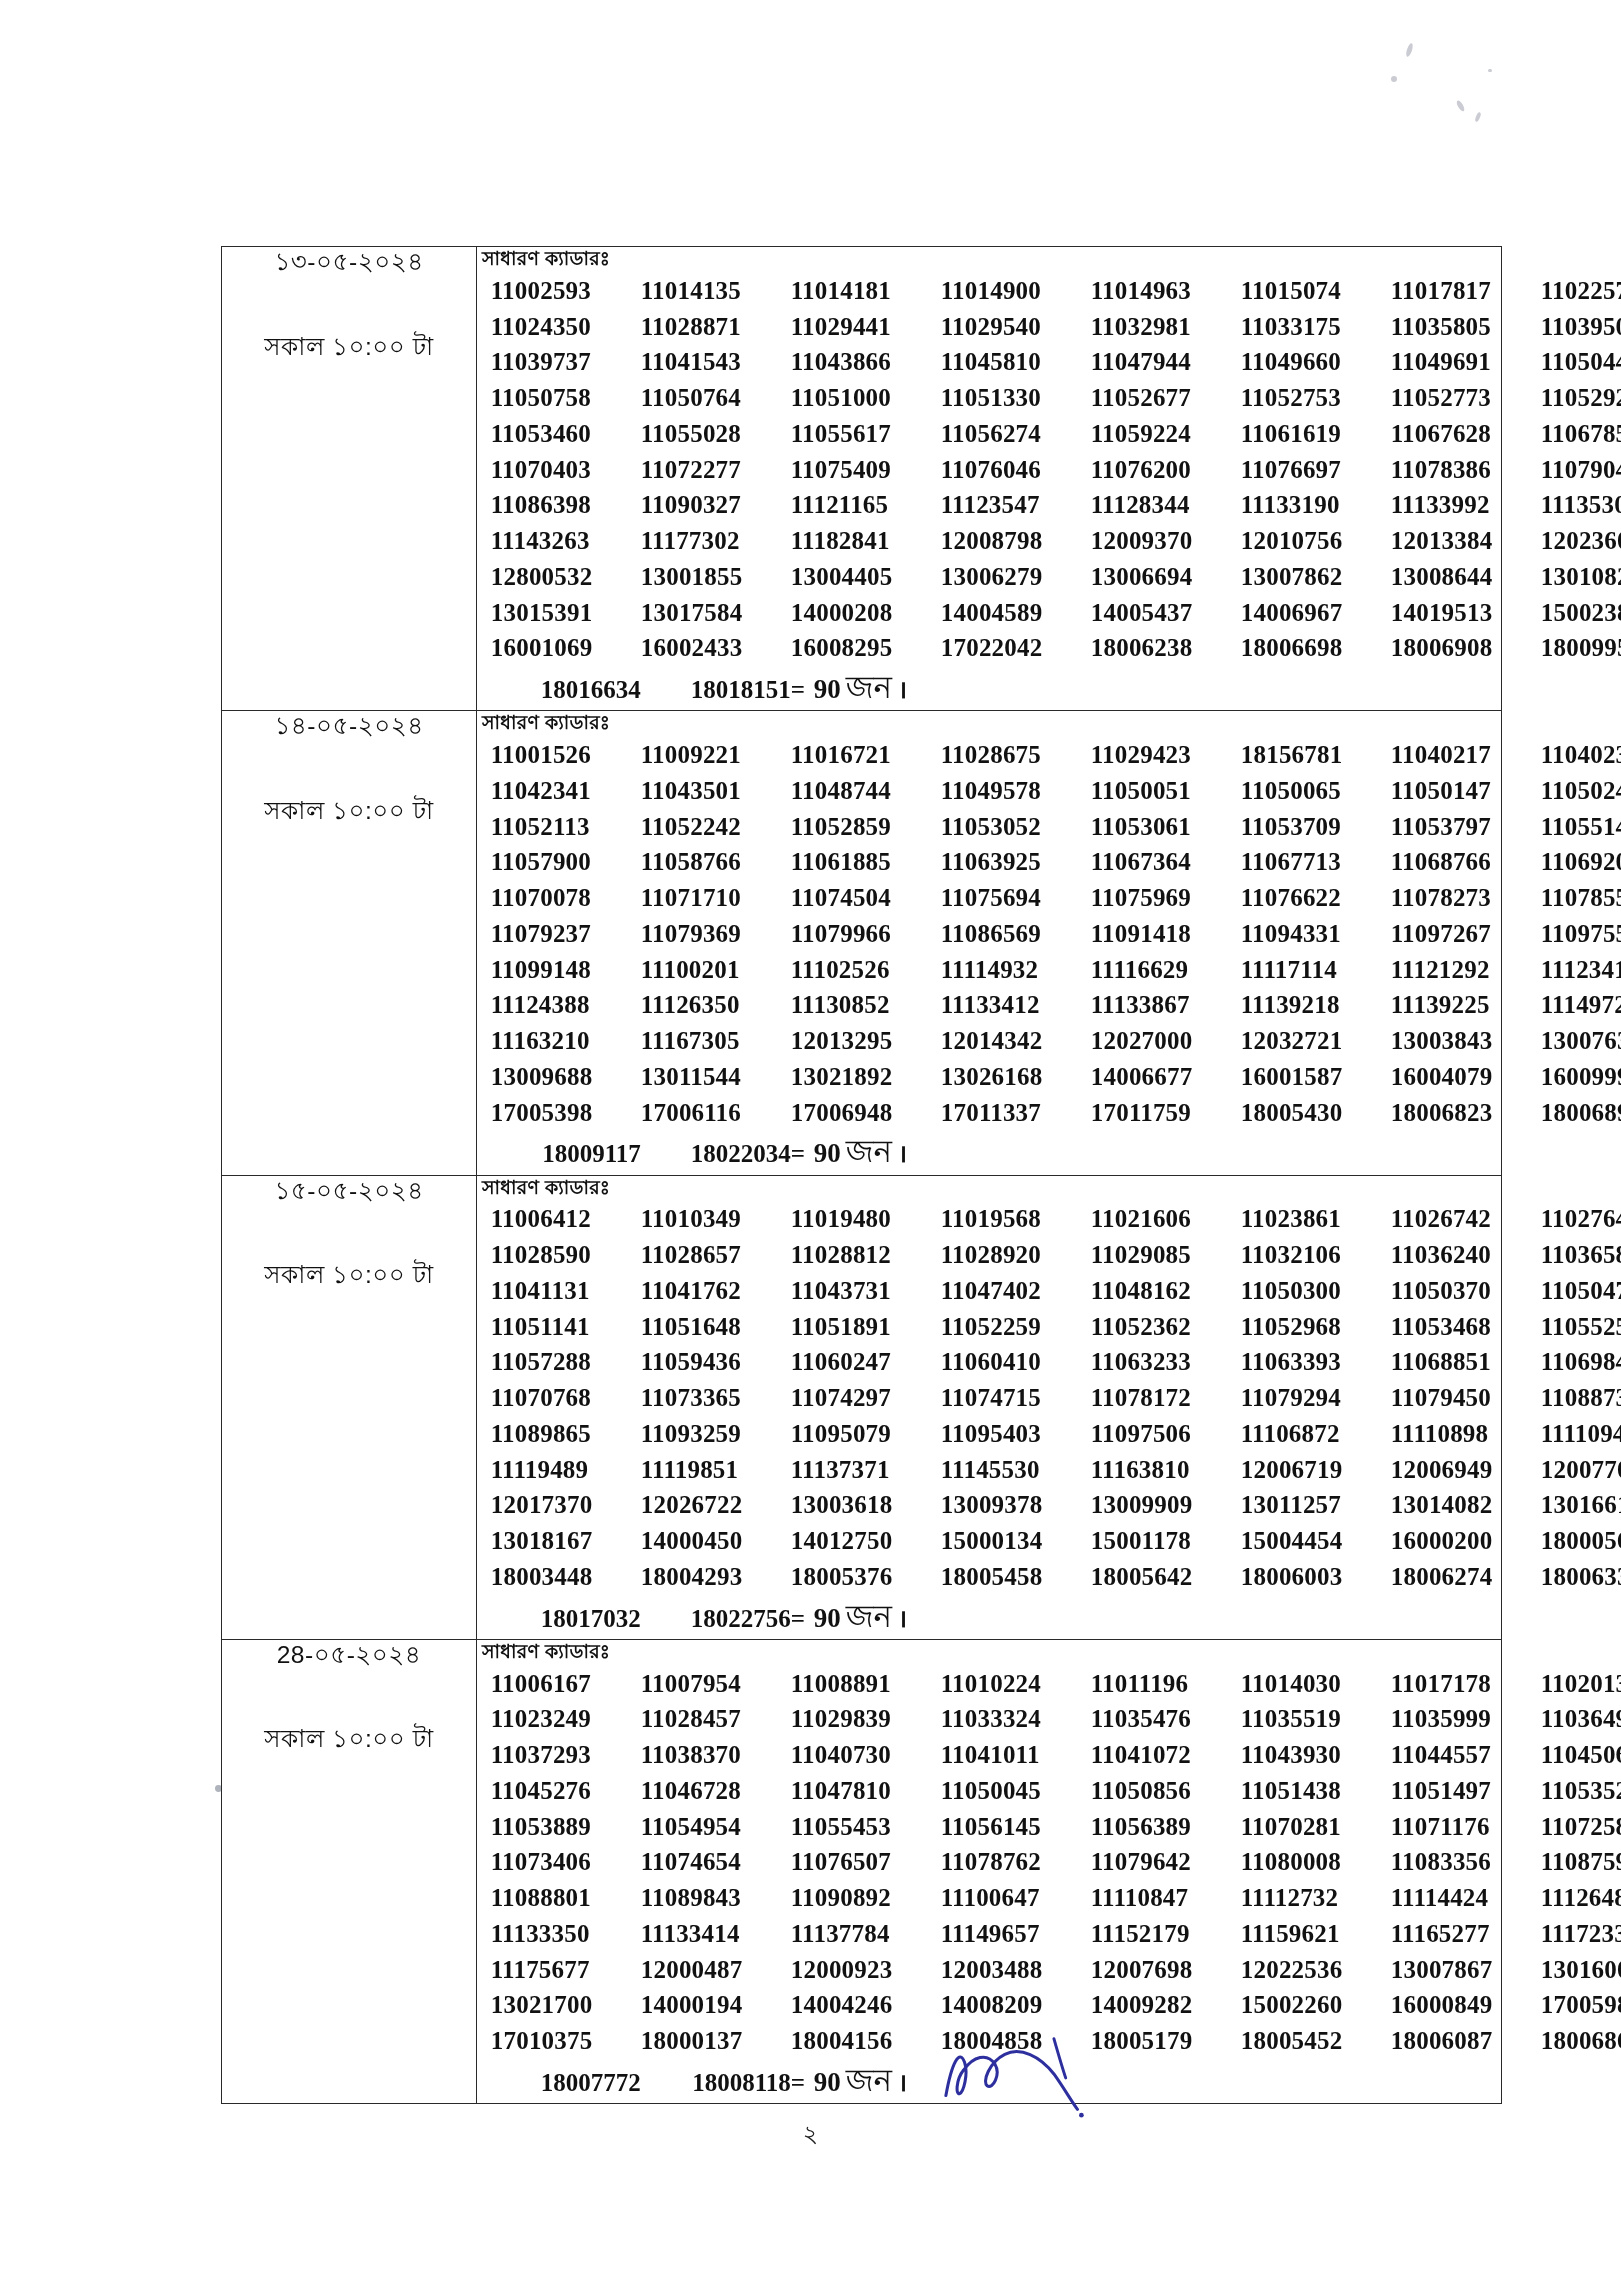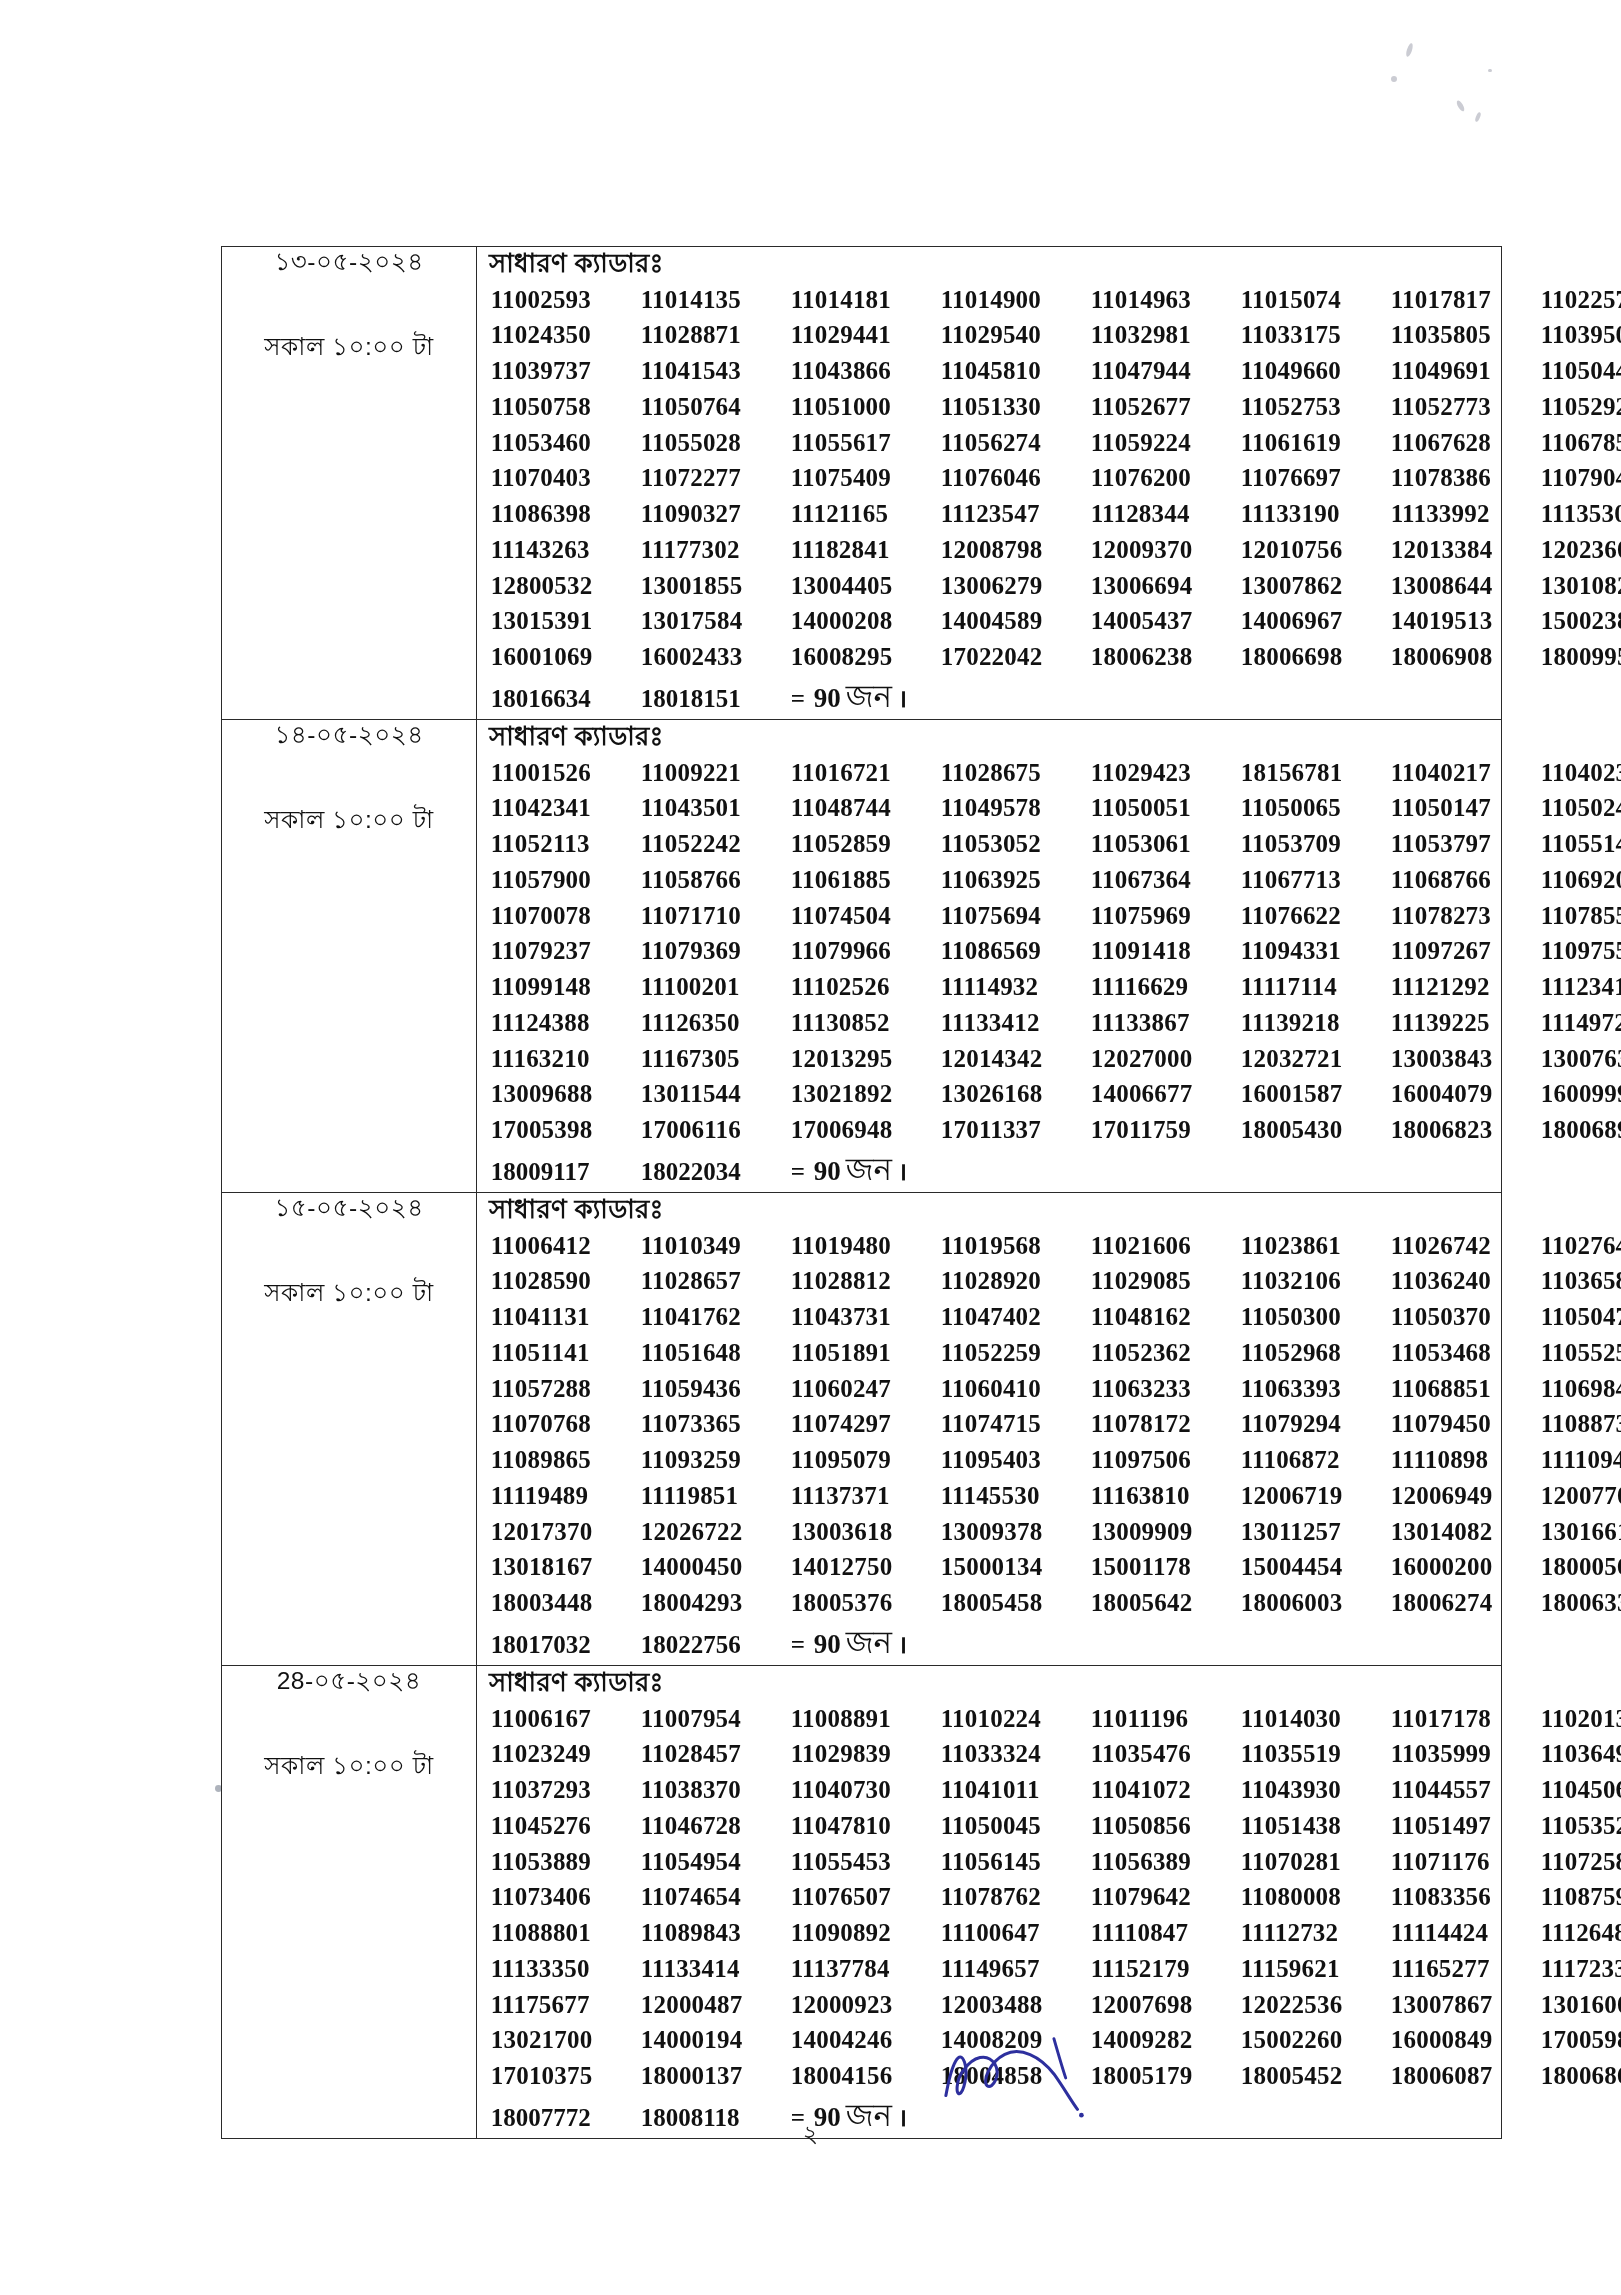--- a/index.html
+++ b/index.html
@@ -71,23 +71,23 @@
     display: block;
     white-space: nowrap;
   }
 
   td.roll-cell {
     padding: 5.9px 13.8px 13.8px 13.8px;
   }
   .cadre-label {
     font-family: "Liberation Sans", "DejaVu Sans", sans-serif;
     font-weight: bold;
-    font-size: 26px;
+    font-size: 19px;
     letter-spacing: 0.3px;
-    margin: 0 0 2px 12px;
+    margin: 0 0 2px 5px;
     display: block;
     line-height: 1.25;
   }
   .roll-rows {
     padding-left: 13.8px;
   }
   .roll-line {
     font-family: "Liberation Serif", "DejaVu Serif", serif;
     font-weight: bold;
     font-size: 25px;
@@ -100,21 +100,21 @@
     width: 150px;
   }
   .roll-line .roll:last-child { width: auto; }
   .total-line {
     font-family: "Liberation Serif", "DejaVu Serif", serif;
     font-weight: bold;
     font-size: 25px;
     line-height: 1.43;
     white-space: nowrap;
   }
-  .total-line .roll { display: inline-block; width: 150px; }
+  .total-line .roll { display: inline-block; width: 150px; text-align: right; }
   .total-eq { margin: 0 3.9px 0 0; }
   .total-count {
     font-size: 27px;
     font-weight: bold;
     padding: 0 4.9px;
   }
   .total-unit {
     font-family: "Liberation Sans", "DejaVu Sans", sans-serif;
     font-size: 31px;
     font-weight: normal;

